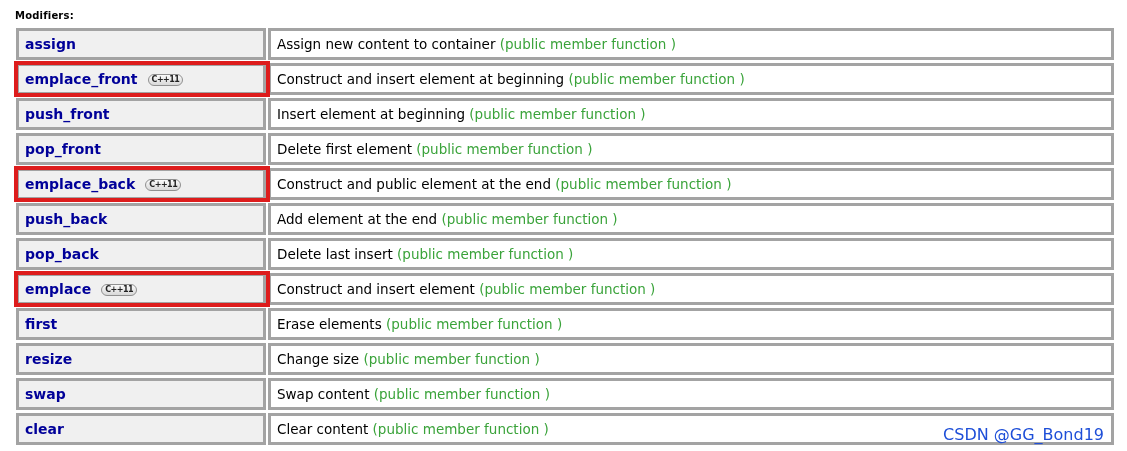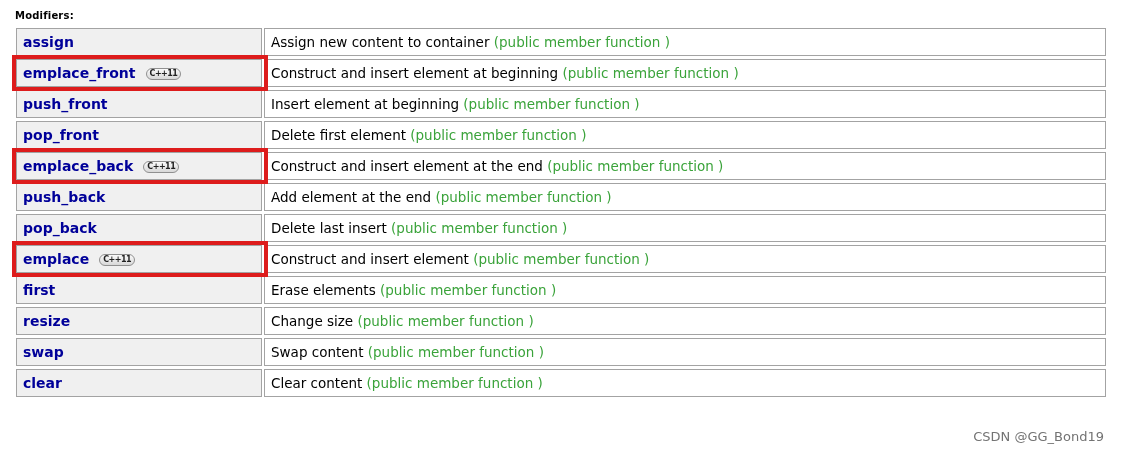--- a/index.html
+++ b/index.html
@@ -21,21 +21,21 @@
     margin: 10px 0 4px 15px;
     letter-spacing: 0.2px;
   }
   table.modifiers {
     margin-left: 14px;
     border-collapse: separate;
     border-spacing: 2px 3px;
     table-layout: fixed;
   }
   td {
-    border: 1px solid #a3a3a3;
+    border: 3px solid #a3a3a3;
     padding: 3px 6px;
     vertical-align: middle;
     line-height: 20px;
     white-space: nowrap;
     overflow: visible;
   }
   td.name-cell {
     width: 232px;
     background: #f0f0f0;
     position: relative;
@@ -83,22 +83,22 @@
     right: -7px;
     bottom: -5px;
     border: 4px solid #dd1c1c;
     pointer-events: none;
     z-index: 5;
   }
   .watermark {
     position: absolute;
     right: 23px;
     bottom: 7px;
-    color: #737373;
-    font-size: 13px;
+    color: #1d4ed8;
+    font-size: 16px;
     z-index: 10;
   }
 </style>
 </head>
 <body>
 
 <div class="page">
   <div class="heading">Modifiers:</div>
 
   <table class="modifiers">
@@ -151,21 +151,21 @@
     </td>
   </tr>
 
   <tr>
     <td class="name-cell">
       <a class="fn-link" href="#">emplace_back</a>
       <span class="cpp11-badge">C++11</span>
       <div class="red-box"></div>
     </td>
     <td class="desc-cell">
-      <span class="desc">Construct and insert element at the end </span>
+      <span class="desc">Construct and public element at the end </span>
       <span class="member-type">(public member function )</span>
     </td>
   </tr>
 
   <tr>
     <td class="name-cell">
       <a class="fn-link" href="#">push_back</a>
       
       
     </td>

